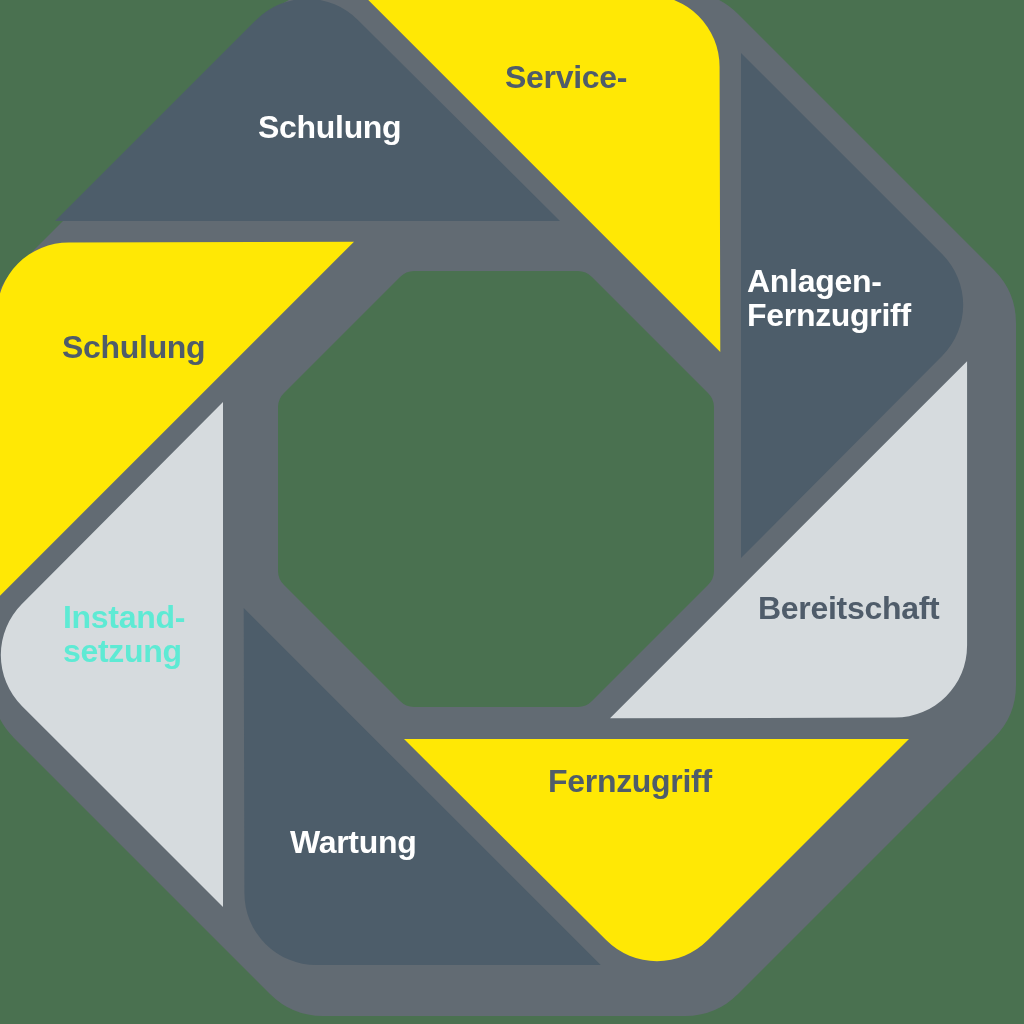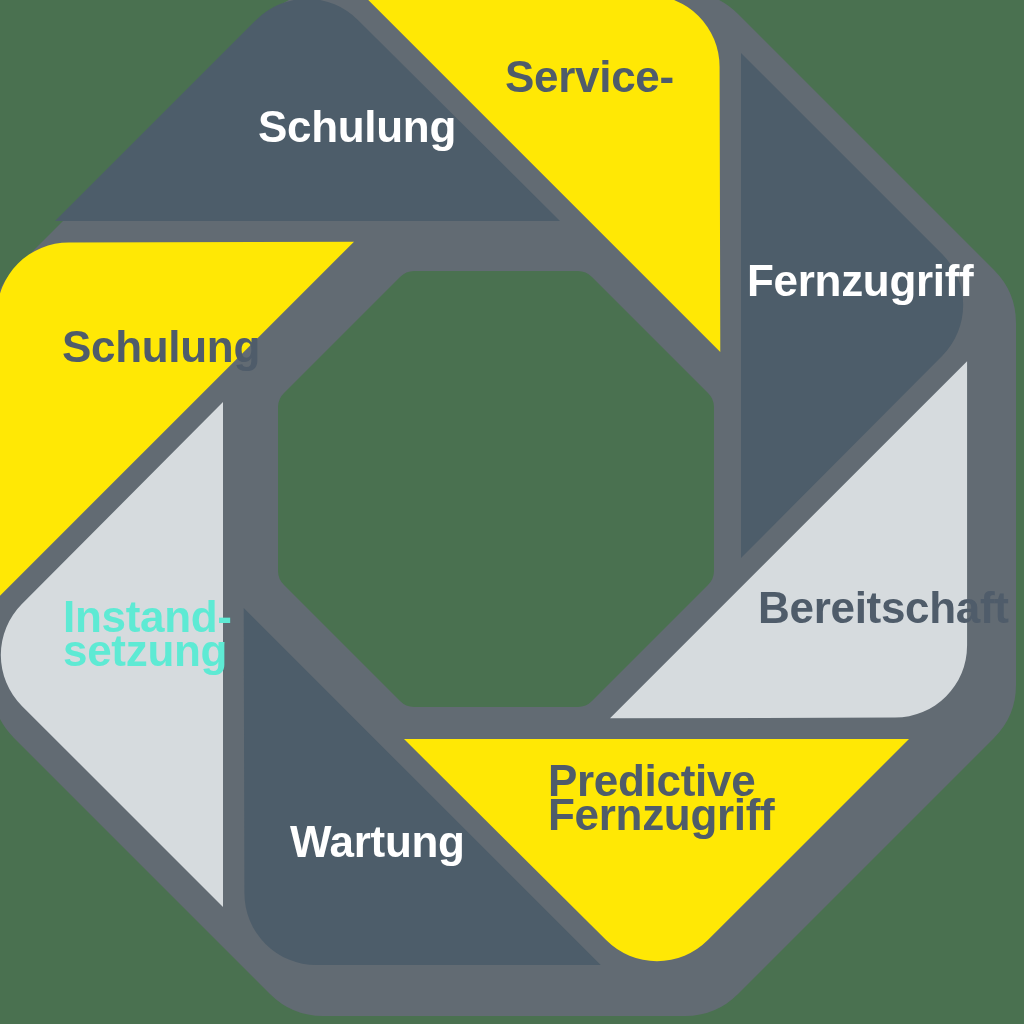--- a/index.html
+++ b/index.html
@@ -15,21 +15,21 @@
   }
   .diagram-svg {
     position: absolute;
     left: 0;
     top: 0;
     display: block;
   }
   .seg-label {
     position: absolute;
     font-weight: bold;
-    font-size: 44px;
+    font-size: 32px;
     line-height: 34px;
     letter-spacing: -0.3px;
     white-space: nowrap;
   }
   .seg-label span {
     display: block;
   }
 </style>
 </head>
 <body>
@@ -62,30 +62,30 @@
   <div class="seg-label" style="left: 238px; top: 110px; color: rgb(255, 255, 255); margin-left: 20px;">
     <span>Schulung</span>
     <span></span>
   </div>
 
   <div class="seg-label" style="left: 505px; top: 60px; color: rgb(79, 92, 106);">
     <span>Service-</span>
   </div>
 
   <div class="seg-label" style="left: 747px; top: 264px; color: rgb(255, 255, 255);">
+    <span>Anlagen-</span>
     <span>Fernzugriff</span>
   </div>
 
   <div class="seg-label" style="left: 758px; top: 591px; color: rgb(79, 92, 106);">
     <span>Bereitschaft</span>
     <span></span>
   </div>
 
   <div class="seg-label" style="left: 548px; top: 764px; color: rgb(79, 92, 106);">
-    <span>Predictive</span>
     <span>Fernzugriff</span>
   </div>
 
   <div class="seg-label" style="left: 290px; top: 825px; color: rgb(255, 255, 255);">
     <span>Wartung</span>
     <span></span>
   </div>
 
   <div class="seg-label" style="left: 63px; top: 600px; color: #5eead4;">
     <span>Instand-</span>

